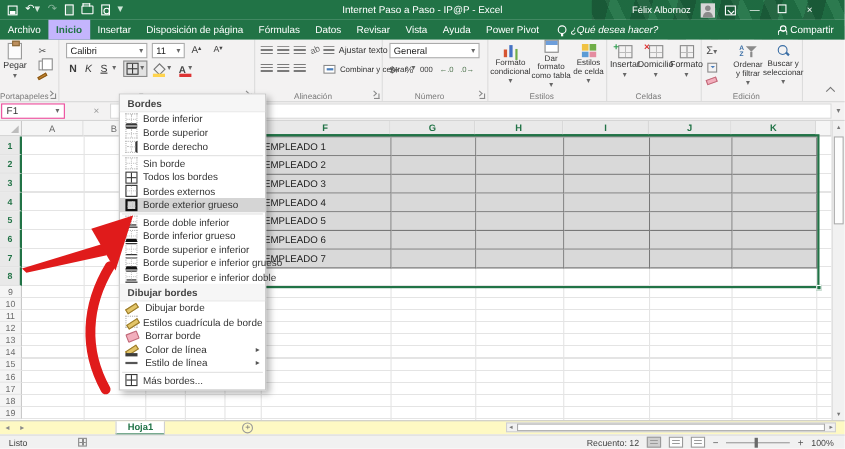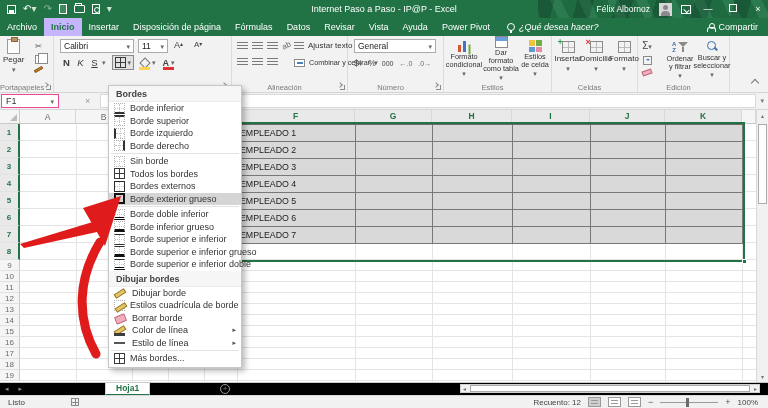--- a/index.html
+++ b/index.html
@@ -15,21 +15,21 @@
   .qat span{font-size:10px;line-height:1;cursor:default}
   .ic-save{width:9px;height:9px;border:1px solid #fff;position:relative}
   .ic-save::after{content:"";position:absolute;left:1px;top:4px;width:5px;height:3px;background:#fff}
   .dim{opacity:.45}
   .ic-new{width:8px;height:10px;border:1px solid #fff;background:rgba(255,255,255,.15)}
   .ic-open{width:11px;height:8px;border:1px solid #fff;border-radius:1px;position:relative}
   .ic-open::before{content:"";position:absolute;top:-3px;left:0;width:5px;height:2px;border:1px solid #fff;border-bottom:none}
   .ic-prev{width:8px;height:10px;border:1px solid #fff;position:relative}
   .ic-prev::after{content:"";position:absolute;left:1px;top:2px;width:4px;height:4px;border:1px solid #fff;border-radius:50%}
   .wtitle{position:absolute;left:0;right:0;text-align:center;font-size:9px;pointer-events:none}
-  .wright{margin-left:auto;display:flex;align-items:center;gap:9px;padding-right:2px;z-index:2}
+  .wright{margin-left:auto;display:flex;align-items:center;gap:9px;padding-right:24px;z-index:2}
   .uname{font-size:8.5px}
   .avatar{width:13px;height:13px;background:#d8d8d8;position:relative;overflow:hidden}
   .avatar::before{content:"";position:absolute;left:4px;top:2px;width:5px;height:5px;border-radius:50%;background:#8a8a8a}
   .avatar::after{content:"";position:absolute;left:2px;top:8px;width:9px;height:6px;border-radius:4px 4px 0 0;background:#8a8a8a}
   .ic-ribopt{width:10px;height:9px;border:1px solid #fff;position:relative}
   .ic-ribopt::after{content:"";position:absolute;left:2px;top:2px;width:4px;height:3px;border-bottom:1px solid #fff;border-right:1px solid #fff;transform:rotate(45deg)}
   .winbtn{width:16px;text-align:center;font-size:9px;cursor:default}
   .ic-max{width:8px;height:8px;border:1px solid #fff;display:inline-block}
 
   
@@ -170,21 +170,21 @@
   .border-thick-bottom-icon{border-bottom:3px solid #111}
   .border-top-bottom-icon{border-top:1px solid #333;border-bottom:1px solid #333}
   .border-top-thick-bottom-icon{border-top:1px solid #333;border-bottom:3px solid #111}
   .border-top-double-bottom-icon{border-top:1px solid #333;border-bottom:3px double #111}
   .draw-border-icon::before,.draw-border-grid-icon::before,.line-color-icon::before{content:"";position:absolute;left:0;top:4px;width:10px;height:3px;background:#e3c567;border:1px solid #9a7b2d;transform:rotate(-33deg)}
   .erase-border-icon::before{content:"";position:absolute;left:1px;top:3px;width:9px;height:6px;background:#f2aebc;border:1px solid #c06878;border-radius:1px;transform:rotate(-22deg)}
   .line-color-icon::after{content:"";position:absolute;left:0;bottom:0;width:11px;height:3px;background:#3d3d3d}
   .line-style-icon::before{content:"";position:absolute;left:0;top:5px;width:11px;border-top:2px solid #555}
 
   
-  .tabsbar{position:absolute;left:0;top:382px;right:0;height:13px;background:#000000;border-top:1px solid #c9c9c9;display:flex;align-items:center;font-size:8.5px;z-index:3}
+  .tabsbar{position:absolute;left:0;top:382px;right:0;height:13px;background:#fef9c3;border-top:1px solid #c9c9c9;display:flex;align-items:center;font-size:8.5px;z-index:3}
   .navarr{color:#8a8a8a;font-size:7px;padding:0 5px}
   .sheettab{margin-left:78px;height:13px;display:flex;align-items:center;padding:0 10px;background:#fff;border-right:1px solid #d0d0d0;border-left:1px solid #d0d0d0;border-bottom:2px solid #217346;color:#217346;font-weight:bold}
   .addsheet{width:10px;height:10px;border:1px solid #9a9a9a;border-radius:50%;margin-left:70px;position:relative;color:#777;font-size:8px;line-height:8px;text-align:center}
   .hscroll{position:absolute;right:8px;top:384px;width:300px;height:9px;background:#f1f1f1;border:1px solid #d0d0d0;display:flex;align-items:center;z-index:3}
   .hthumb{flex:1;height:7px;background:#fff;border:1px solid #ababab;margin:0 2px}
   .sarr{font-size:6px;color:#777;padding:0 2px}
   .statusbar{position:absolute;left:0;top:395px;right:0;height:13px;background:#f1f1f1;border-top:1px solid #d9d9d9;display:flex;align-items:center;font-size:8px;color:#444;z-index:3}
   .stmode{padding-left:8px}
   .ic-macro{width:8px;height:8px;border:1px solid #8a8a8a;margin-left:46px;background:linear-gradient(90deg,transparent 0 3px,#8a8a8a 3px 4px,transparent 4px),linear-gradient(180deg,transparent 0 3px,#8a8a8a 3px 4px,transparent 4px)}
   .stright{margin-left:auto;display:flex;align-items:center;gap:7px;padding-right:10px}
@@ -555,25 +555,20 @@
       <span class="mic border-bottom-icon"></span>
       <span class="milab">Borde inferior</span>
       <span class="miarr"></span>
     </div>
       <div class="mi">
       <span class="mic border-top-icon"></span>
       <span class="milab">Borde superior</span>
       <span class="miarr"></span>
     </div>
       <div class="mi">
-      <span class="mic border-left-icon"></span>
-      <span class="milab">Borde izquierdo</span>
-      <span class="miarr"></span>
-    </div>
-      <div class="mi">
       <span class="mic border-right-icon"></span>
       <span class="milab">Borde derecho</span>
       <span class="miarr"></span>
     </div>
     </div>
   <div class="msep"></div>
   <div>
 
   <div class="mi">
       <span class="mic border-none-icon"></span>

